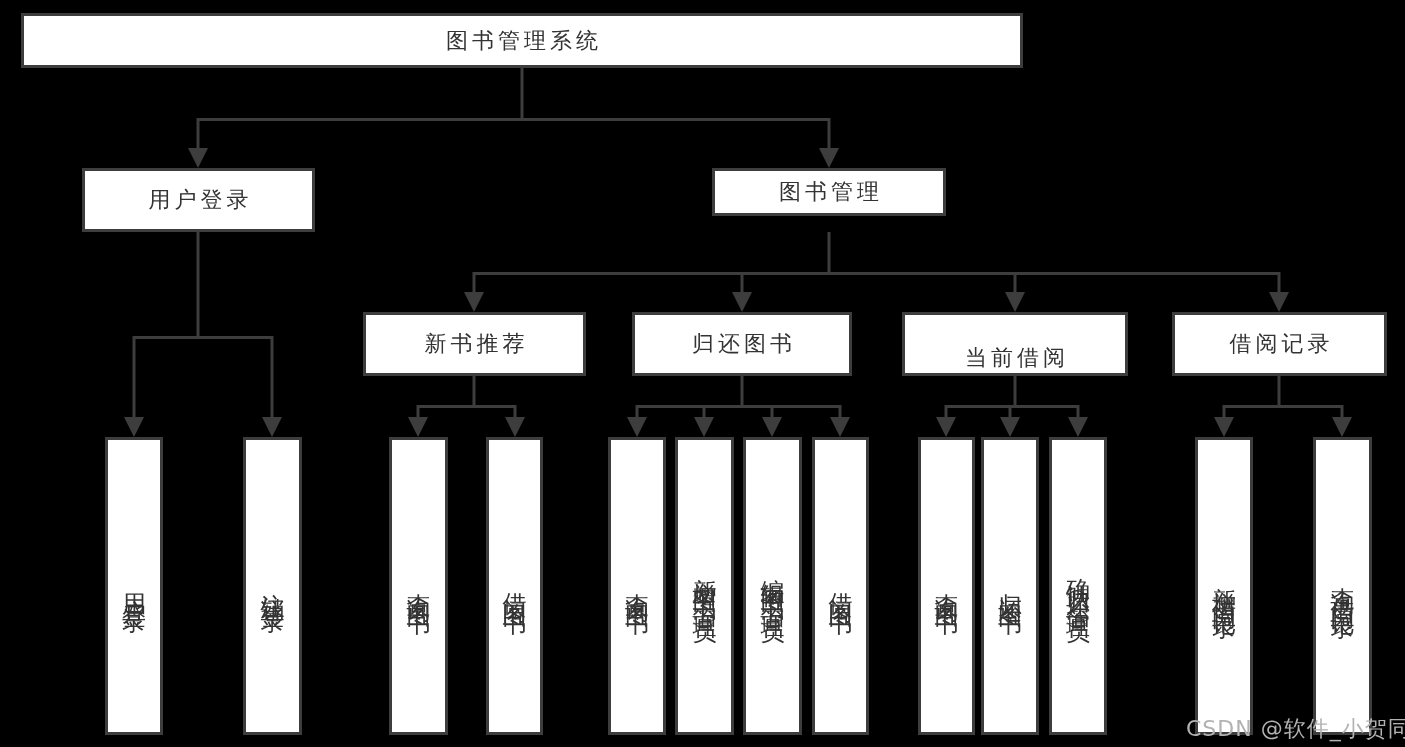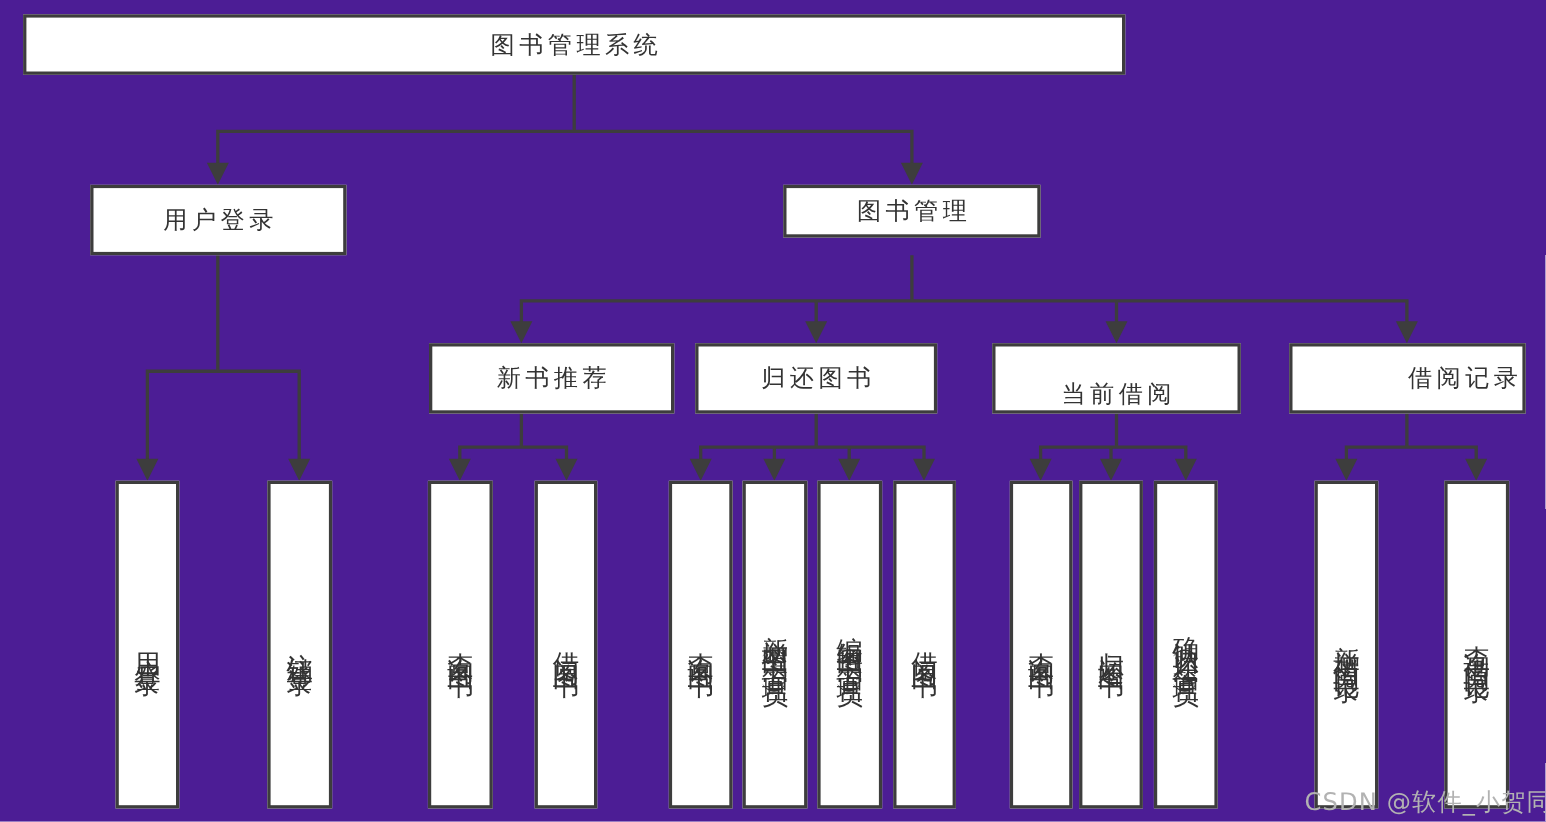--- a/index.html
+++ b/index.html
@@ -5,21 +5,21 @@
   html, body {
     margin: 0;
     padding: 0;
     background: #ffffff;
     font-family: "DejaVu Sans", "Liberation Sans", sans-serif;
   }
   #canvas {
     position: relative;
     width: 1405px;
     height: 747px;
-    background: #4c1d95;
+    background: #000000;
     overflow: hidden;
   }
   #connectors {
     position: absolute;
     left: 0; top: 0;
     width: 1405px;
     height: 747px;
   }
   .box {
     position: absolute;
@@ -115,30 +115,30 @@
     <span class="lbl">图书管理系统</span>
   </div>
 
   <div class="box" style="left:82px; top:168px; width:233px; height:64px;">
     <span class="lbl">用户登录</span>
   </div>
   <div class="box" style="left:712px; top:168px; width:234px; height:48px;">
     <span class="lbl">图书管理</span>
   </div>
 
-  <div class="box" style="left:363px; top:312px; width:223px; height:64px;margin-left:27px;">
+  <div class="box" style="left:363px; top:312px; width:223px; height:64px;">
     <span class="lbl">新书推荐</span>
   </div>
   <div class="box" style="left:632px; top:312px; width:220px; height:64px;">
     <span class="lbl">归还图书</span>
   </div>
   <div class="box" style="left:902px; top:312px; width:226px; height:64px;align-items:flex-end;">
     <span class="lbl">当前借阅</span>
   </div>
-  <div class="box" style="left:1172px; top:312px; width:215px; height:64px;justify-content:flex-end;">
+  <div class="box" style="left:1172px; top:312px; width:215px; height:64px;">
     <span class="lbl">借阅记录</span>
   </div>
 
   <div class="vbox" style="left:105px; width:58px;">
     <span class="vlbl">用户登录</span>
   </div>
   <div class="vbox" style="left:243px; width:59px;">
     <span class="vlbl">注销登录</span>
   </div>
 

